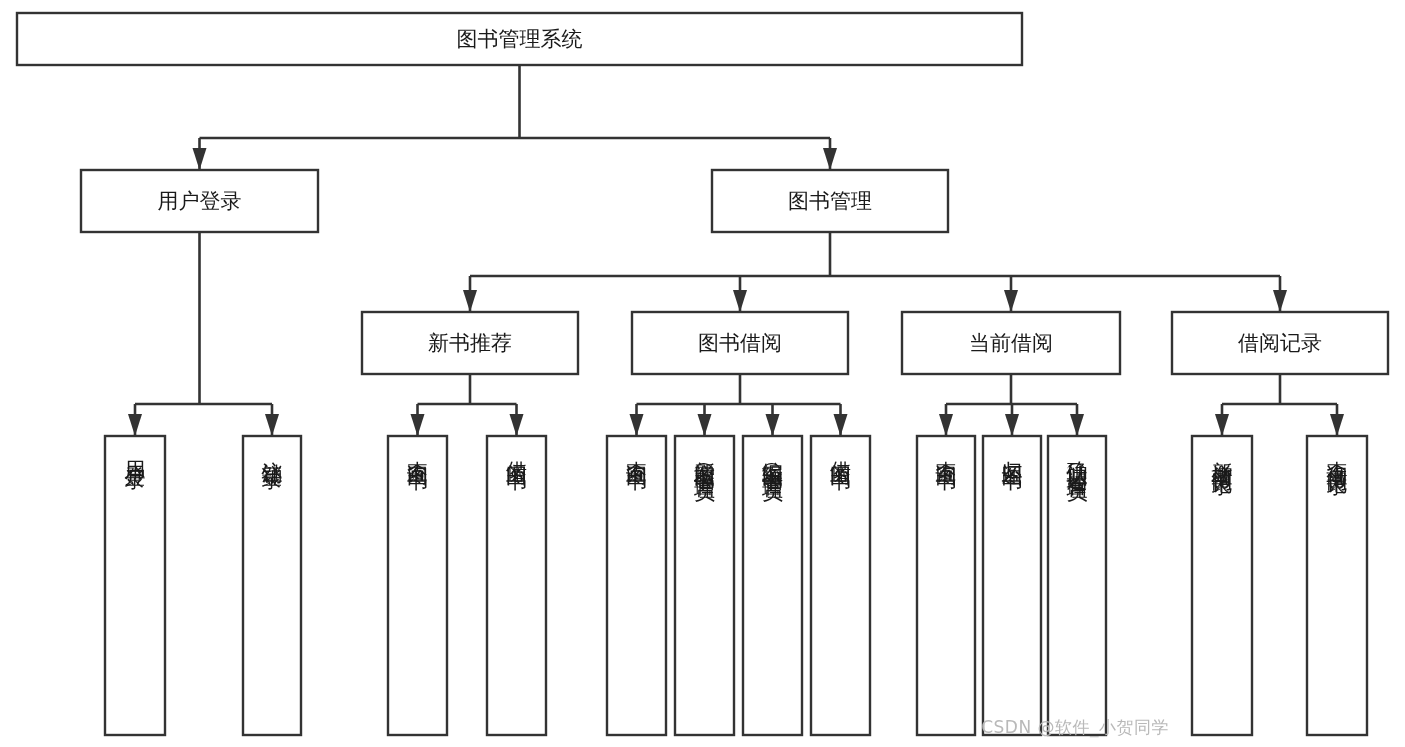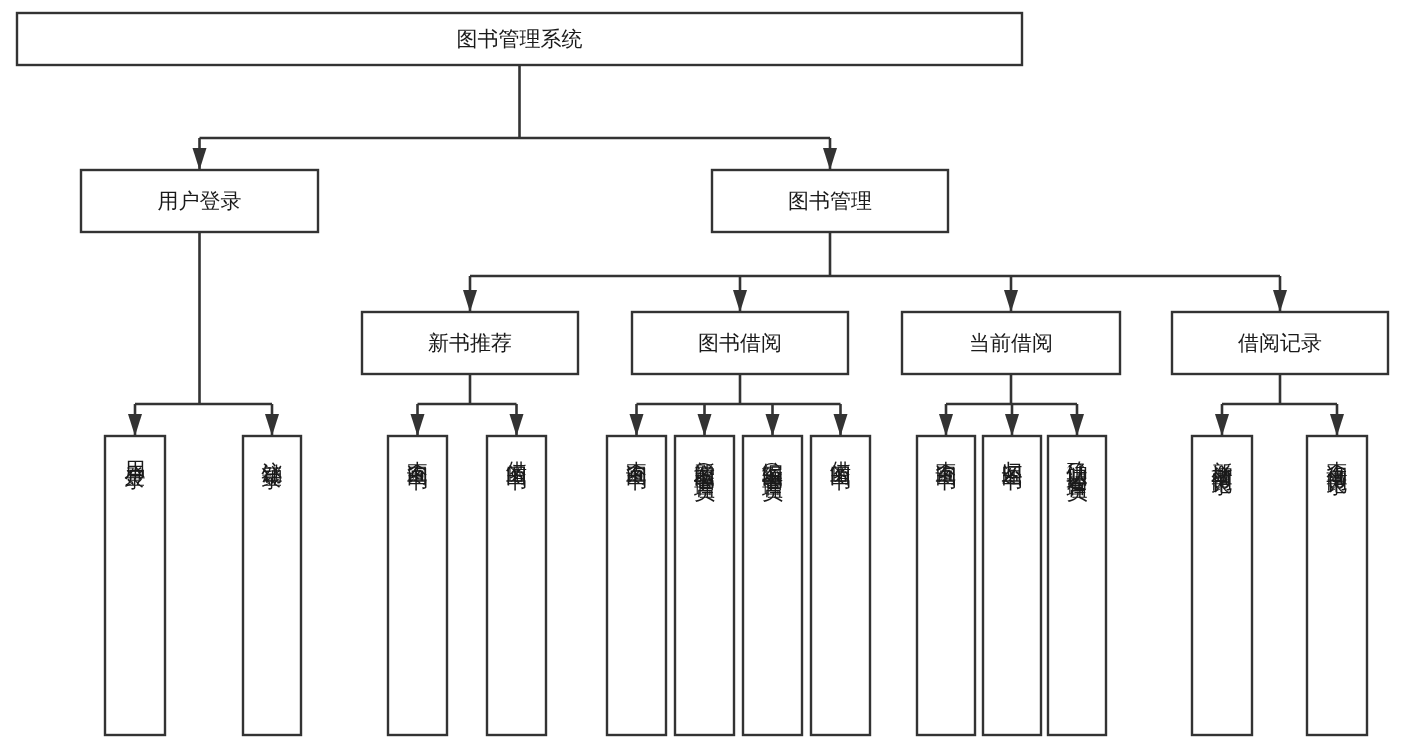--- a/index.html
+++ b/index.html
@@ -207,14 +207,15 @@
         <span class="leaf-label">确认归还（管理员）</span>
       </div>
       <div class="leaf-label-wrap" style="left: 1192px; top: 444px; width: 60px; height: 283px;">
         <span class="leaf-label">新增借阅记录</span>
       </div>
       <div class="leaf-label-wrap" style="left: 1307px; top: 444px; width: 60px; height: 283px;">
         <span class="leaf-label">查询借阅记录</span>
       </div>
     </div>
 
+  <div class="watermark">CSDN @软件_小贺同学</div>
 
 </div>
 
 </body></html>

